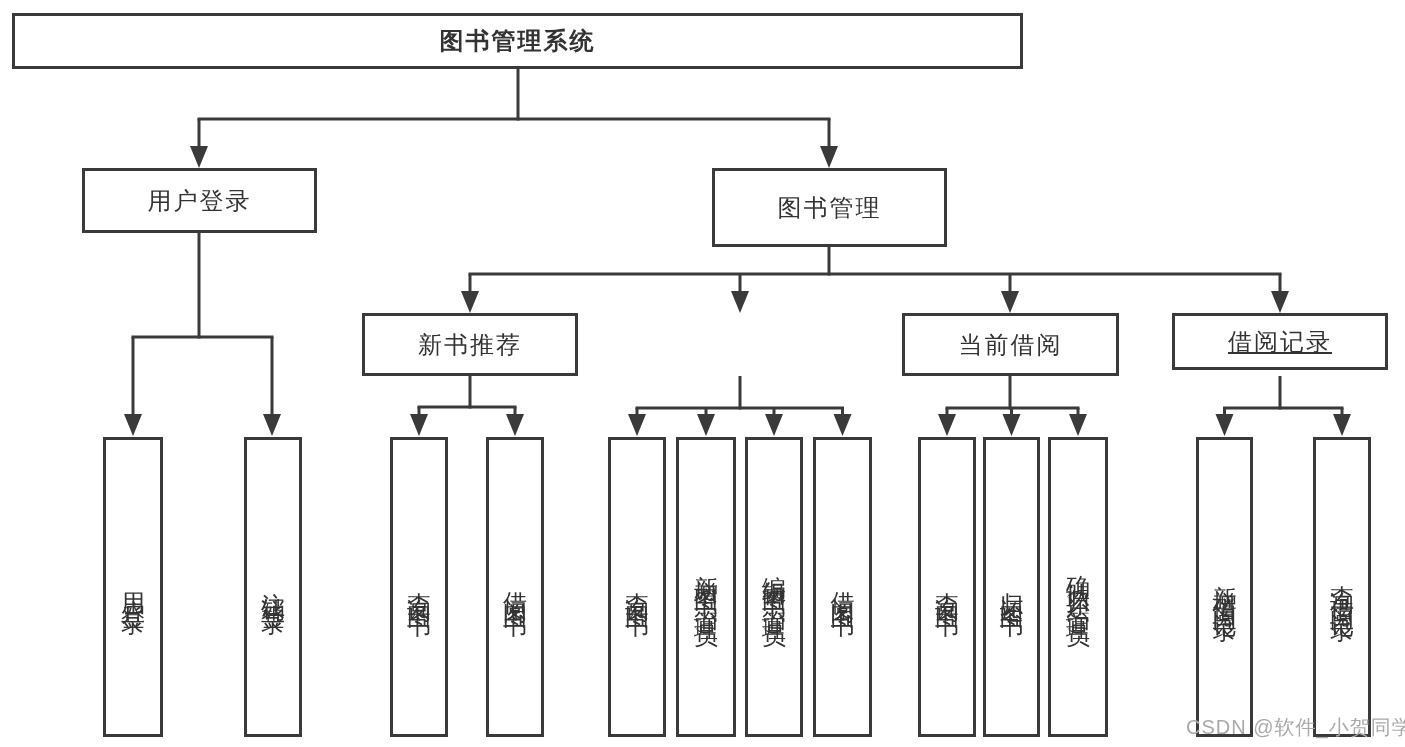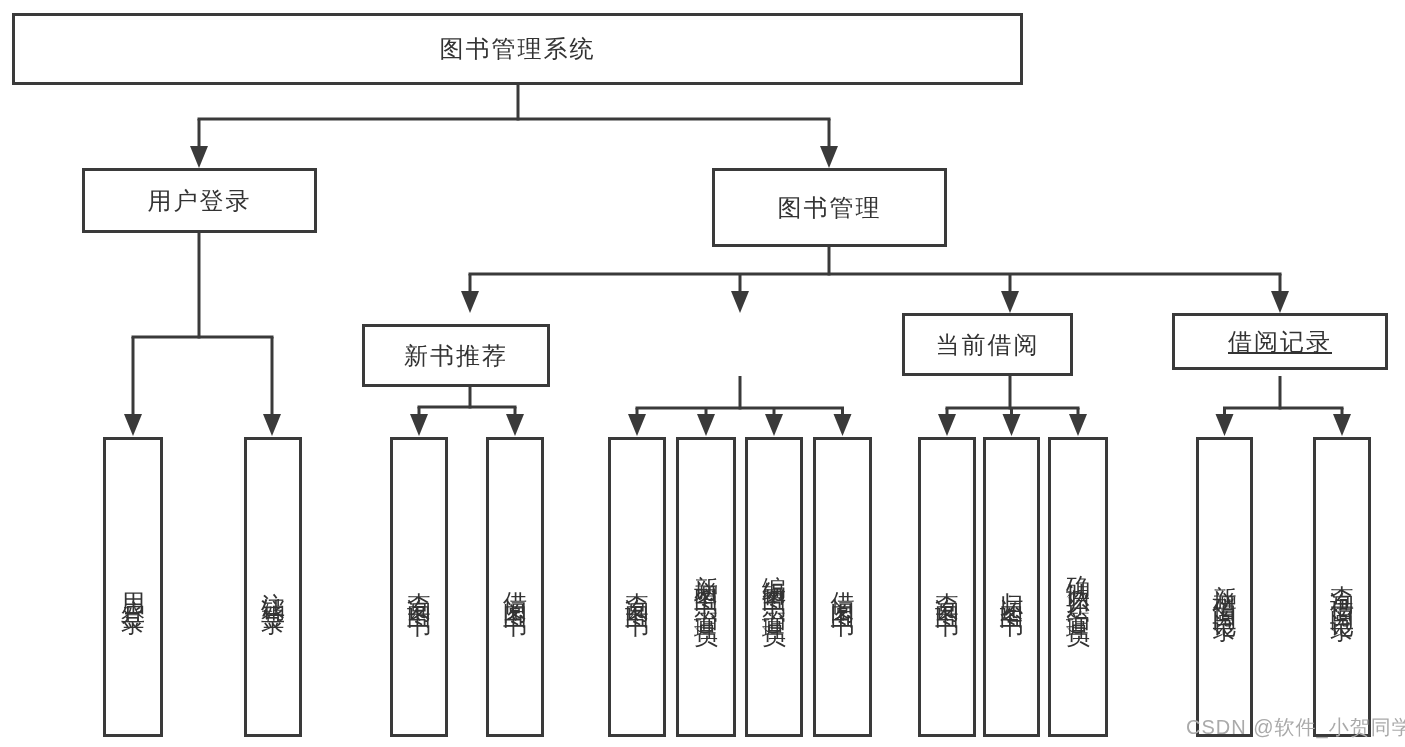--- a/index.html
+++ b/index.html
@@ -131,35 +131,35 @@
         <line x1="1223" y1="408" x2="1343.5" y2="408"></line>
         <line x1="1224.5" y1="408" x2="1224.5" y2="416"></line>
         <polygon points="1215.5,414 1233.5,414 1224.5,436" fill="#3a3a3a" stroke="none"></polygon>
         <line x1="1342" y1="408" x2="1342" y2="416"></line>
         <polygon points="1333,414 1351,414 1342,436" fill="#3a3a3a" stroke="none"></polygon>
       </g>
 
     </g>
   </svg>
 
-  <div class="node h-label" style="left:12px; top:13px; width:1011px; height:72px;">
+  <div class="node h-label" style="left:12px; top:13px; width:1011px; height:56px;font-weight:bold;">
     <span>图书管理系统</span>
   </div>
 
   <div class="node h-label" style="left:82px; top:168px; width:235px; height:65px;">
     <span>用户登录</span>
   </div>
   <div class="node h-label" style="left:712px; top:168px; width:235px; height:79px;">
     <span>图书管理</span>
   </div>
 
-  <div class="node h-label" style="left:362px; top:324px; width:188px; height:63px;justify-content:center;">
+  <div class="node h-label" style="left:362px; top:313px; width:216px; height:63px;justify-content:center;">
     <span>新书推荐</span>
   </div>
-  <div class="node h-label" style="left:902px; top:313px; width:171px; height:63px;">
+  <div class="node h-label" style="left:902px; top:313px; width:217px; height:63px;">
     <span>当前借阅</span>
   </div>
   <div class="node h-label" style="left:1172px; top:313px; width:216px; height:57px;text-decoration:underline;">
     <span>借阅记录</span>
   </div>
 
   <div class="node leaf" style="left:103px; top:437px; width:60px; height:300px;">
     <span>用户登录</span>
   </div>
   <div class="node leaf" style="left:244px; top:437px; width:58px; height:300px;">

